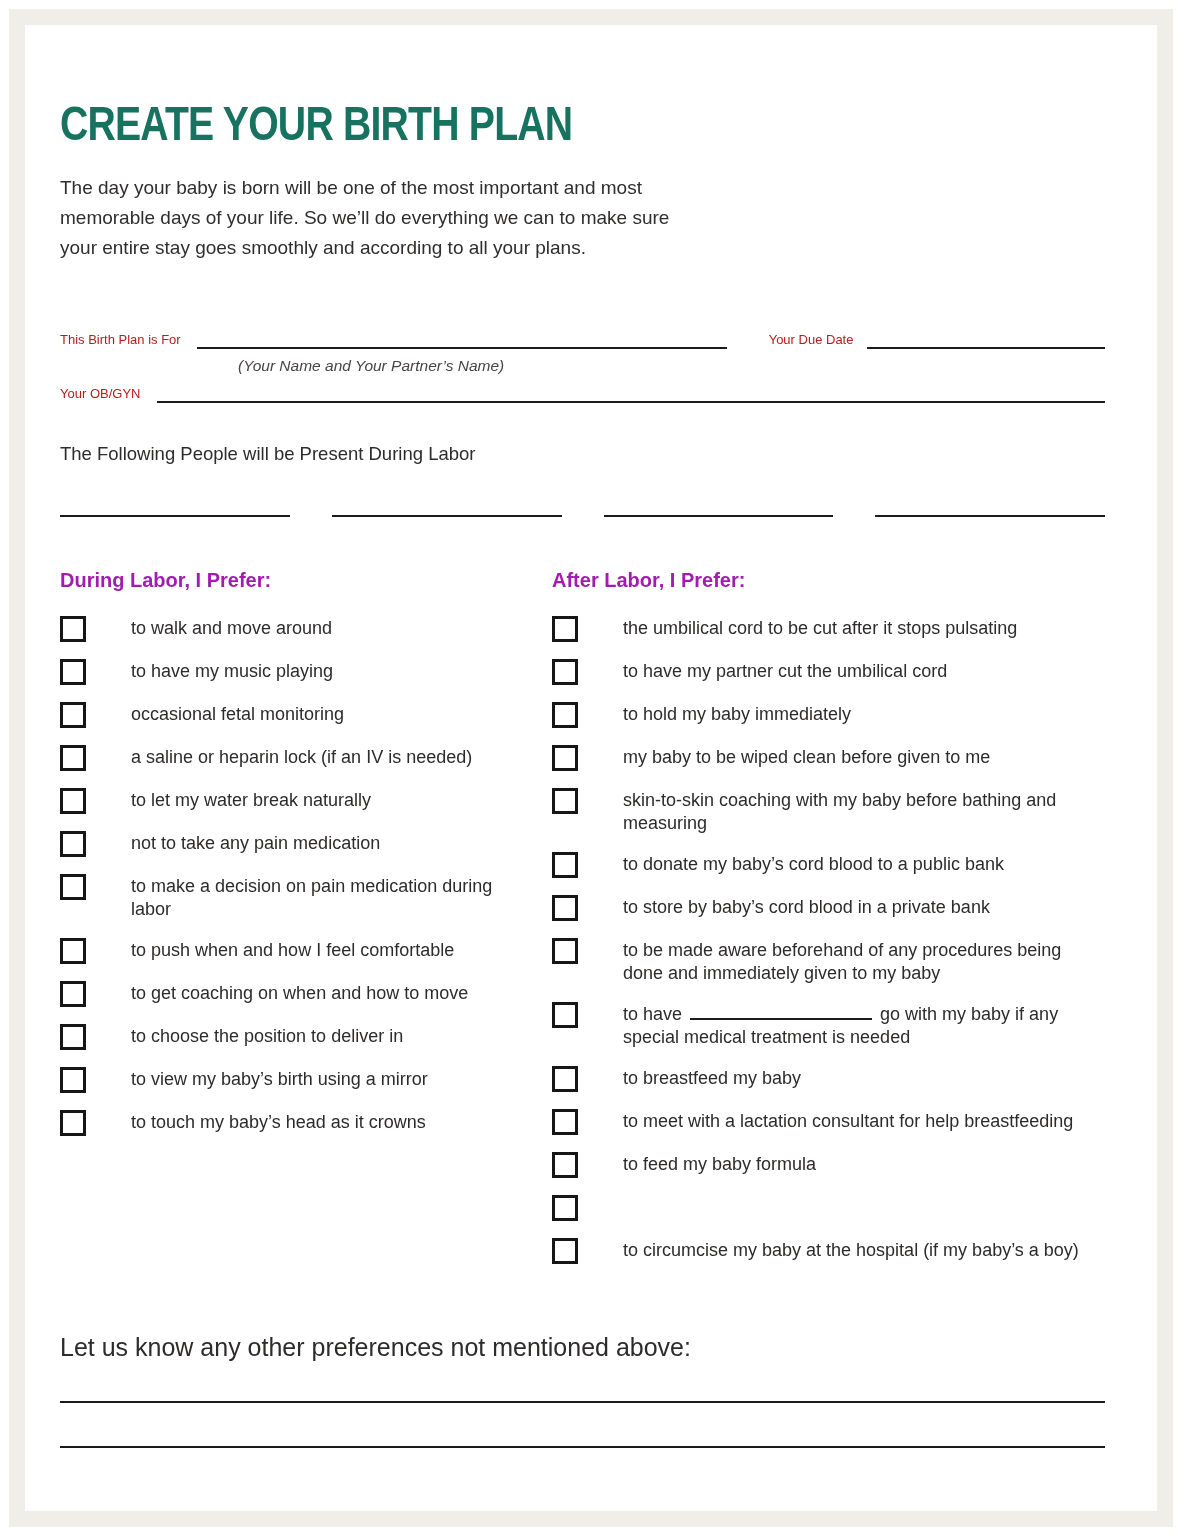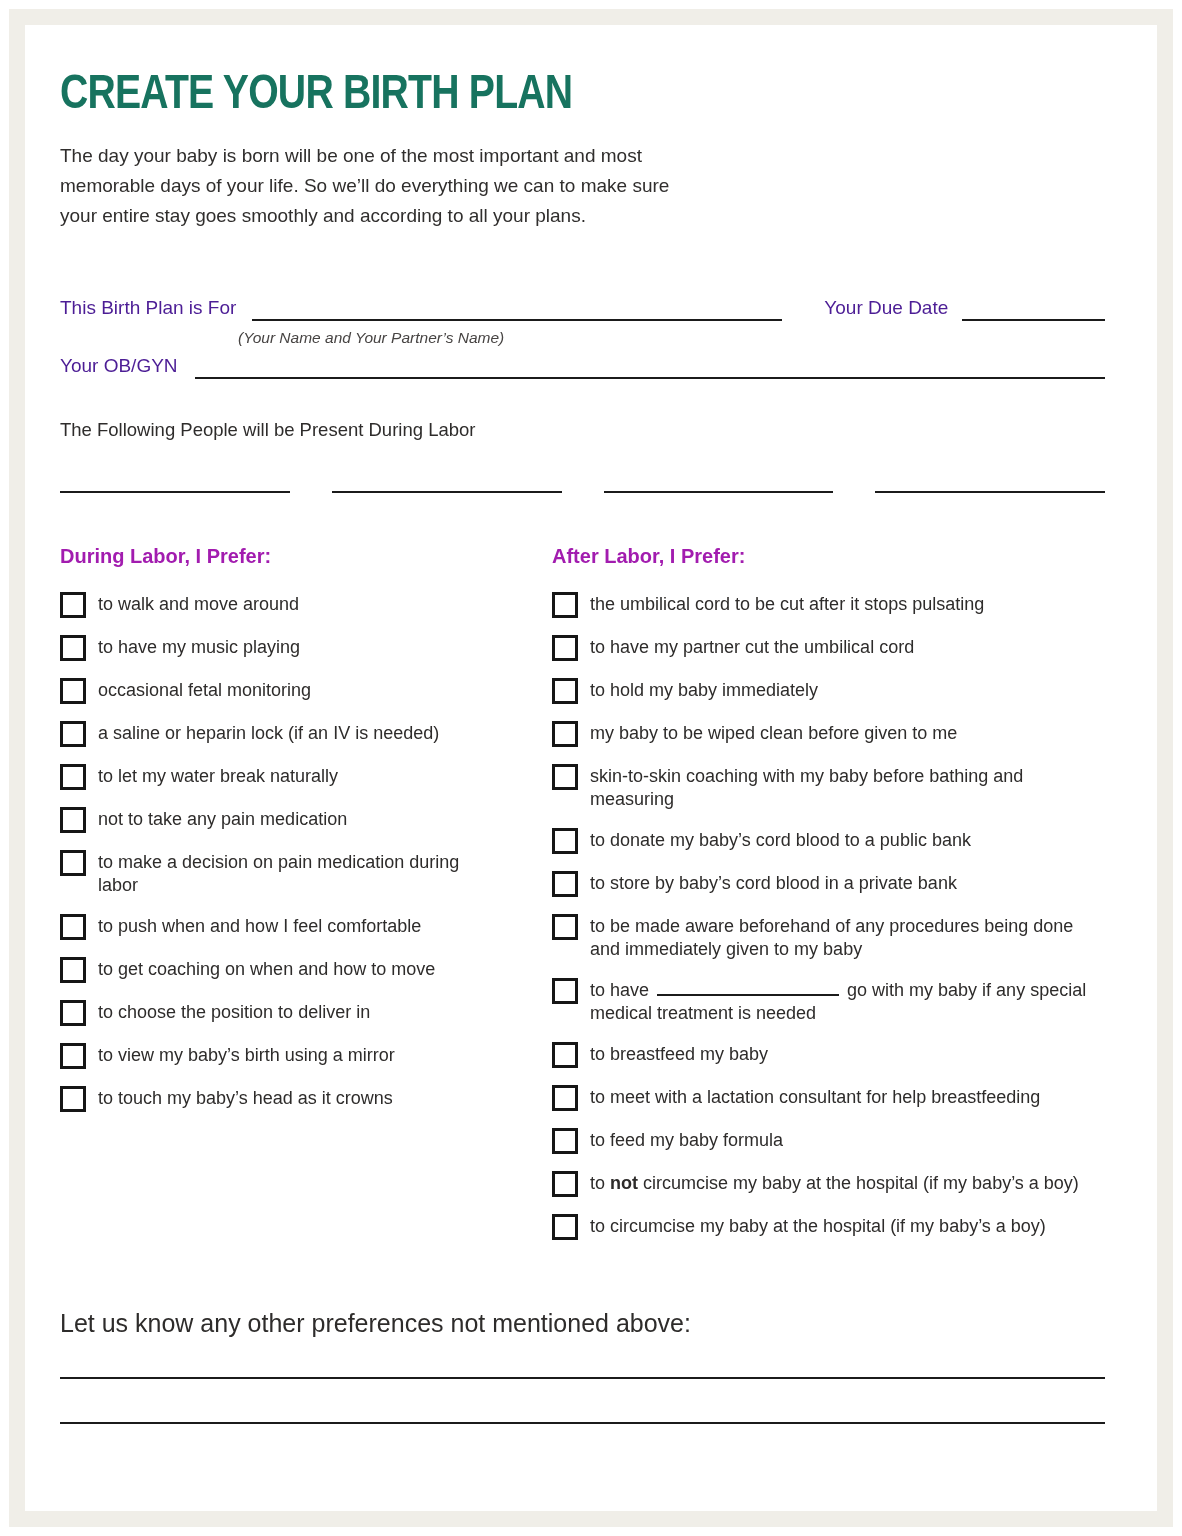--- a/index.html
+++ b/index.html
@@ -7,34 +7,34 @@
     width:1182px;height:1536px;position:relative;
     font-family:"Liberation Sans","DejaVu Sans",sans-serif;
     color:#2e2c2b;-webkit-font-smoothing:antialiased;
   }
   .frame{
     position:absolute;left:9px;top:9px;right:9px;bottom:9px;
     border:16px solid #f0eee8;background:#ffffff;box-sizing:border-box;
   }
   .page{
     position:absolute;left:0;top:0;right:0;bottom:0;
-    padding:38px 52px 0 35px;box-sizing:border-box;overflow:hidden;
+    padding:70px 52px 0 35px;box-sizing:border-box;overflow:hidden;
   }
   h1.title{
     margin:0;color:#17735f;font-size:49px;font-weight:700;
     letter-spacing:-1px;white-space:nowrap;
     transform:scaleX(0.80);transform-origin:left center;
   }
   .intro{
     margin:22px 0 0 0;max-width:625px;font-size:19px;line-height:30px;color:#302e2d;
   }
   
   .rule{display:inline-block;border-bottom:2px solid #1b1b1b;height:20px;box-sizing:border-box;}
   .row{display:flex;align-items:flex-end;}
-  .label{font-size:19px;color:#4c1d95;white-space:nowrap;padding-bottom:2px;text-align:right;}
+  .label{font-size:13px;color:#b91c1c;white-space:nowrap;padding-bottom:2px;text-align:right;}
   .row-for{margin-top:66px;}
   .rule-for{flex:0 0 auto;width:530px;margin-left:16px;}
   .label-due{margin-left:42px;}
   .rule-due{flex:1 1 auto;margin-left:14px;}
   .hint{
     margin:8px 0 0 178px;font-size:15.5px;font-style:italic;color:#474443;
   }
   .row-ob{margin-top:8px;}
   .rule-ob{flex:1 1 auto;margin-left:17px;}
   .present-label{margin-top:40px;font-size:18.5px;}
@@ -43,21 +43,21 @@
   
   .columns{display:flex;margin-top:52px;}
   .col-left{width:492px;flex:0 0 492px;}
   .col-right{flex:1 1 auto;}
   h2.col-heading{margin:0 0 24px 0;font-size:20px;font-weight:700;color:#a21caf;}
   .check-item{display:flex;align-items:flex-start;margin-bottom:17px;}
   .checkbox{
     flex:0 0 auto;width:20px;height:20px;border:3px solid #161616;
     background:#fff;margin-right:12px;margin-top:0;
   }
-  .item-label{font-size:18px;line-height:23px;padding-top:1px;color:#2e2c2b;}
+  .item-label{font-size:18px;line-height:23px;padding-top:1px;color:#2e2c2b;margin-left:33px;}
   .col-left .item-label{max-width:372px;}
   .col-right .item-label{max-width:540px;}
   .item-label b{font-weight:700;}
   .inline-blank{
     display:inline-block;width:182px;border-bottom:2px solid #1b1b1b;
     height:14px;margin:0 8px;vertical-align:baseline;
   }
   .other-label{margin-top:52px;font-size:25px;}
   .other-rule{display:block;border-bottom:2px solid #1b1b1b;margin-top:42px;height:1px;}
   .other-rule.first{margin-top:38px;}
@@ -217,21 +217,20 @@
     <span class="item-label">to meet with a lactation consultant for help breastfeeding</span>
   </div>
 
   <div class="check-item">
     <span class="checkbox"></span>
     <span class="item-label">to feed my baby formula</span>
   </div>
 
   <div class="check-item">
     <span class="checkbox"></span>
-    <span class="item-label">to <b>not</b> circumcise my baby at the hospital (if my baby’s a boy)</span>
   </div>
 
   <div class="check-item">
     <span class="checkbox"></span>
     <span class="item-label">to circumcise my baby at the hospital (if my baby’s a boy)</span>
   </div>
 </div>
       </section>
     </div>
 

